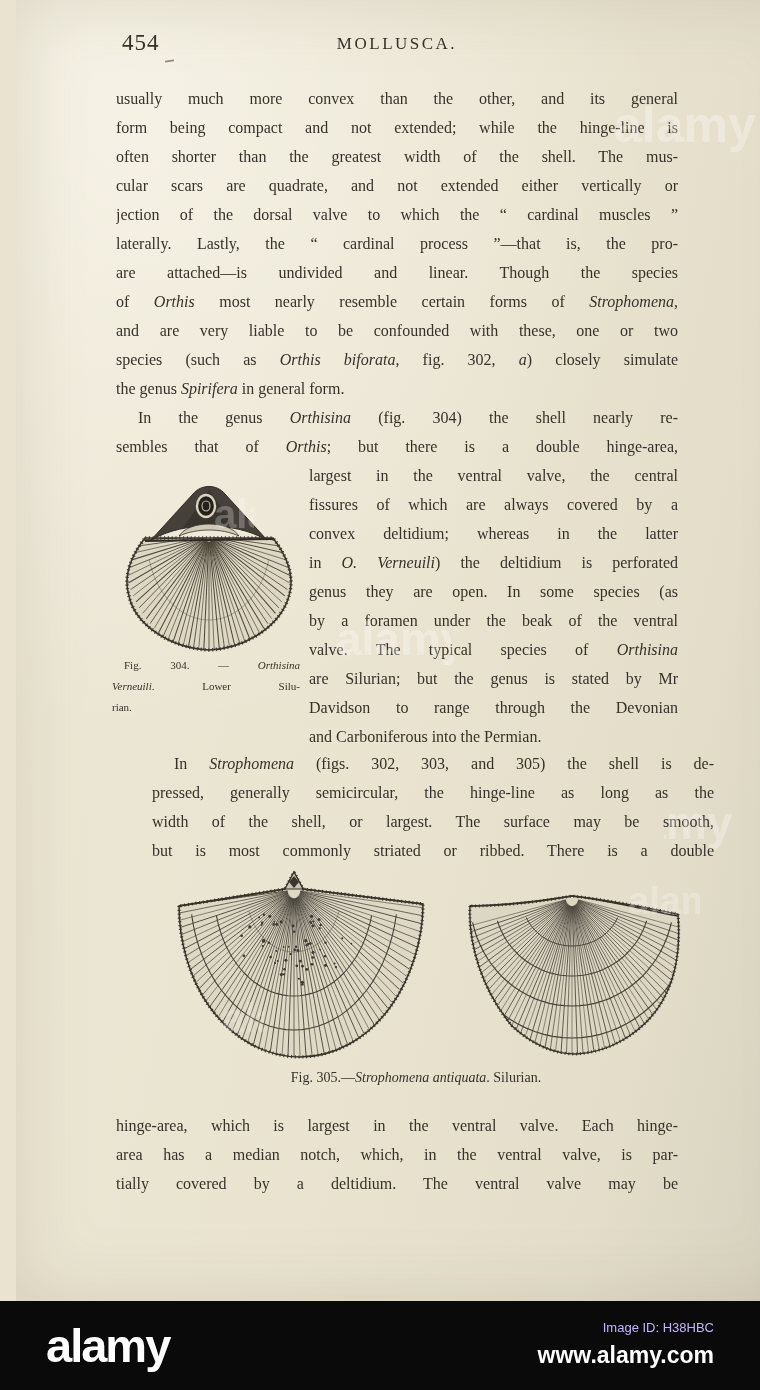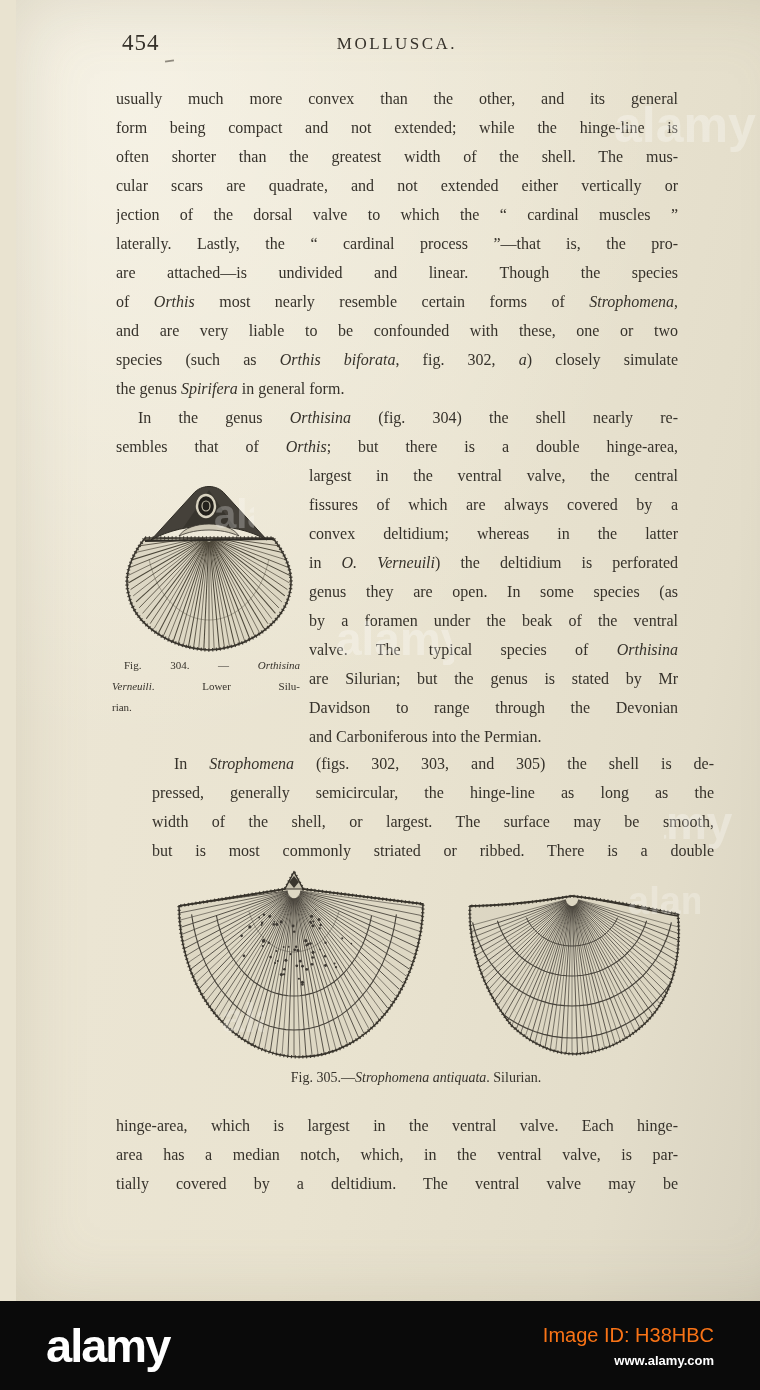--- a/index.html
+++ b/index.html
@@ -34,22 +34,22 @@
   #fig305L{left:157px;top:860px;}
   #fig305R{left:446px;top:886px;}
   .speck{position:absolute;background:rgba(60,55,45,0.55);}
   .ghost{position:absolute;overflow:hidden;color:#ffffff;font-family:"Liberation Sans",sans-serif;
          font-weight:bold;pointer-events:none;white-space:nowrap;}
   .bar{position:absolute;left:0;top:1301px;width:760px;height:89px;background:#0a0a0a;
        display:flex;align-items:center;justify-content:space-between;padding:0 46px;box-sizing:border-box;
        font-family:"Liberation Sans",sans-serif;color:#ffffff;}
   .logo{font-size:47px;font-weight:bold;letter-spacing:-2px;line-height:1;}
   .bar-right{text-align:right;line-height:1.55;}
-  .imgid{font-size:20px;color:#f97316;}
-  .url{font-size:13px;font-weight:bold;}
+  .imgid{font-size:13px;color:#c4b5fd;}
+  .url{font-size:23px;font-weight:bold;}
   svg line,svg path{vector-effect:non-scaling-stroke;}
 </style>
 </head>
 <body>
 
 <div class="stage">
   <div class="scan">
     <div class="edge-shade"></div>
 
     <div class="pageno">454</div>

